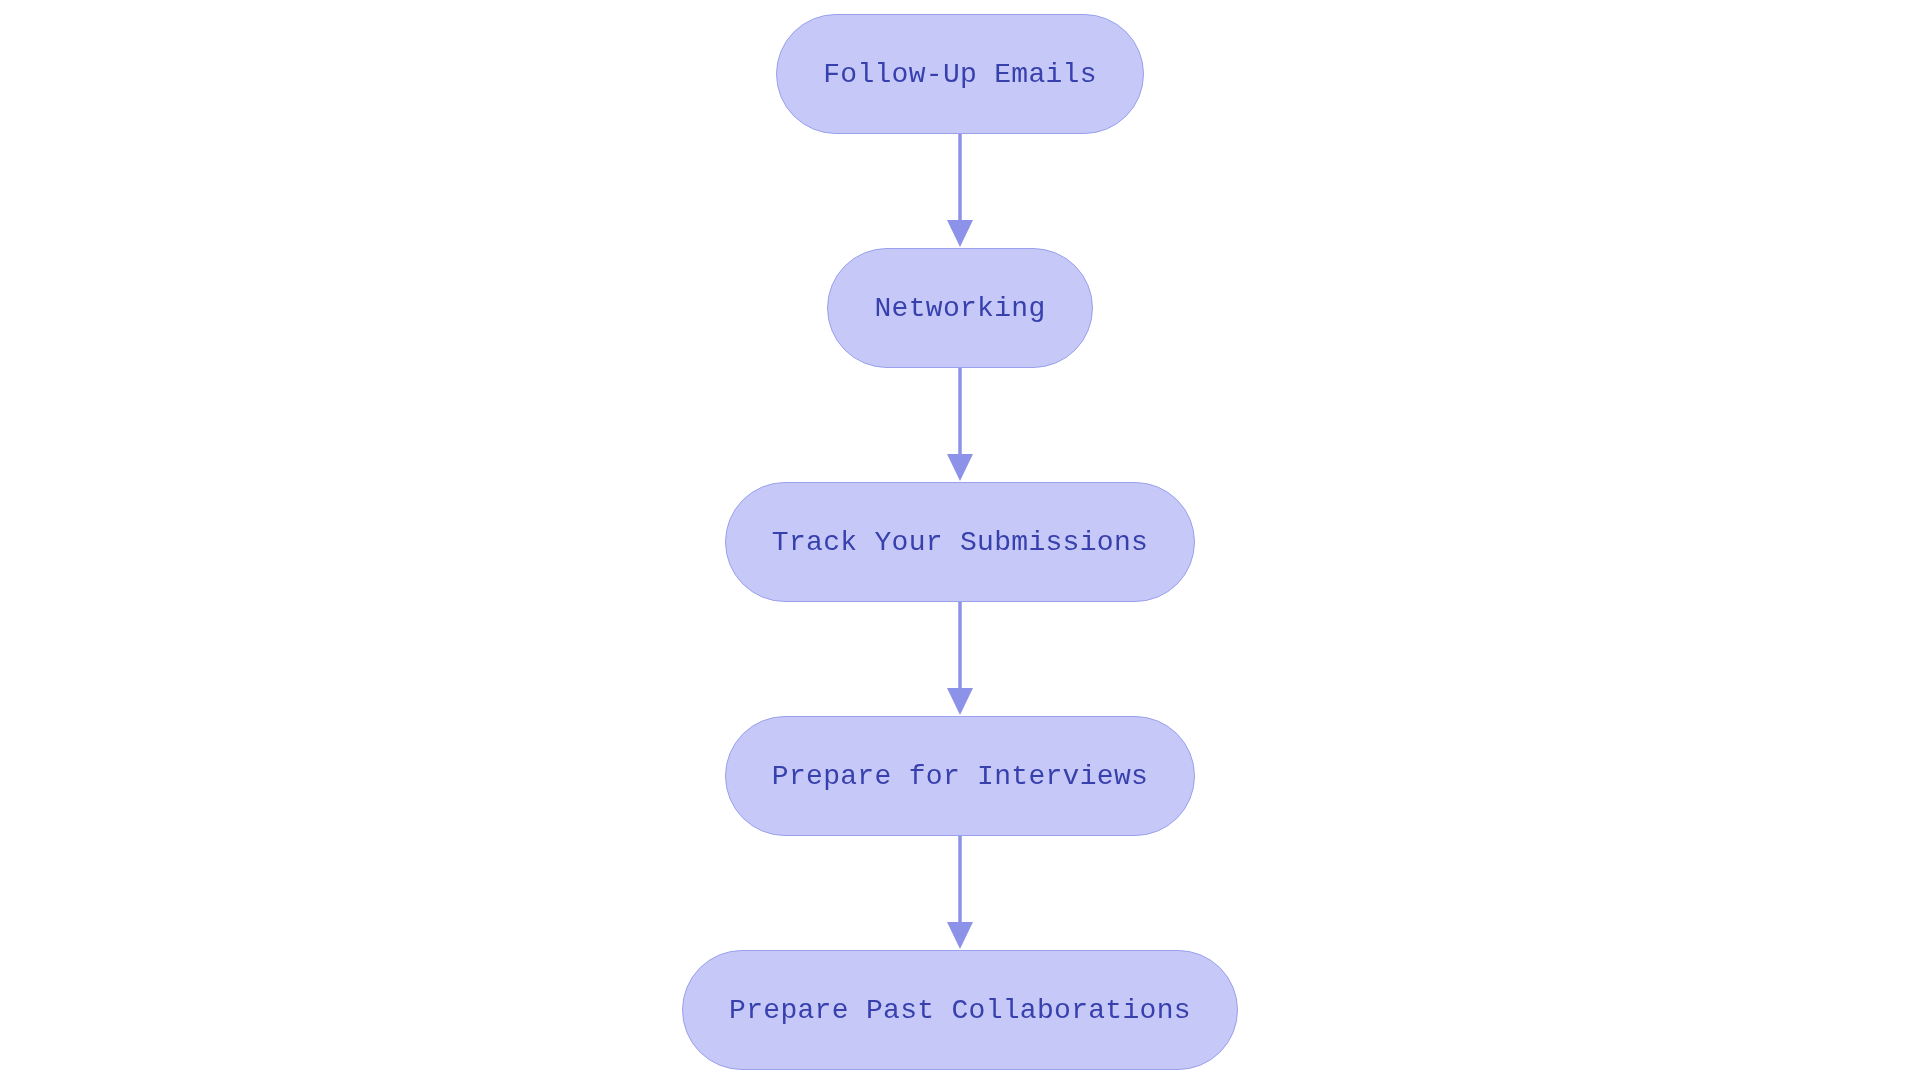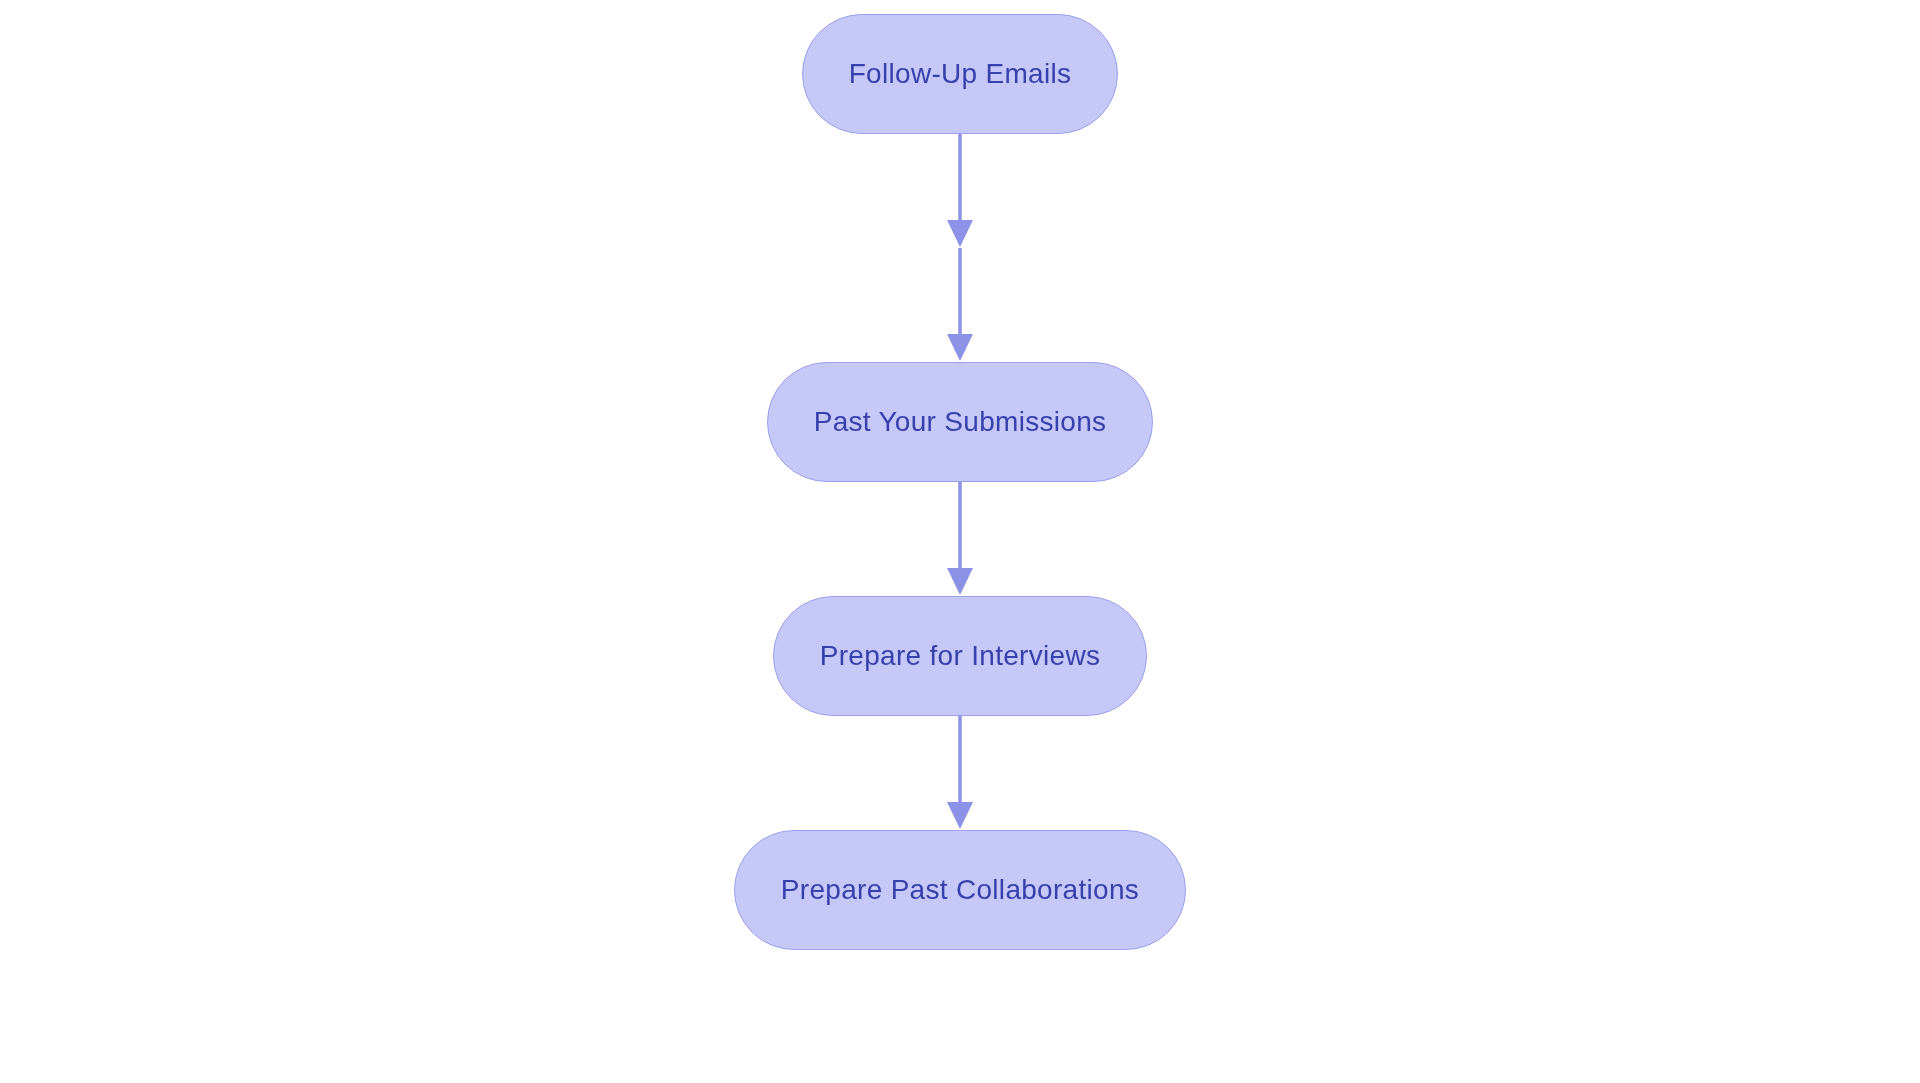--- a/index.html
+++ b/index.html
@@ -27,20 +27,21 @@
     border-radius: 60px;
     background: var(--node-fill, #c6c9f7);
     border: 1.5px solid var(--node-border, #9aa0ee);
     color: var(--node-text, #3840ad);
     font-size: 28px;
     letter-spacing: 0.3px;
     display: flex;
     align-items: center;
     justify-content: center;
     white-space: nowrap;
+    font-family: Liberation Mono, monospace;
   }
   .arrow {
     display: block;
     flex: 0 0 auto;
   }
   .arrow line {
     stroke: var(--arrow-color, #8d92e9);
     stroke-width: 3.5;
   }
   .arrow polygon {
@@ -54,28 +55,31 @@
 
   <div class="node">
     <span>Follow-Up Emails</span>
   </div>
 
   <svg class="arrow" width="40" height="114" viewBox="0 0 40 114">
     <line x1="20" y1="0" x2="20" y2="88"></line>
     <polygon points="7,86 33,86 20,113"></polygon>
   </svg>
 
+  <div class="node">
+    <span>Networking</span>
+  </div>
 
   <svg class="arrow" width="40" height="114" viewBox="0 0 40 114">
     <line x1="20" y1="0" x2="20" y2="88"></line>
     <polygon points="7,86 33,86 20,113"></polygon>
   </svg>
 
   <div class="node">
-    <span>Past Your Submissions</span>
+    <span>Track Your Submissions</span>
   </div>
 
   <svg class="arrow" width="40" height="114" viewBox="0 0 40 114">
     <line x1="20" y1="0" x2="20" y2="88"></line>
     <polygon points="7,86 33,86 20,113"></polygon>
   </svg>
 
   <div class="node">
     <span>Prepare for Interviews</span>
   </div>

